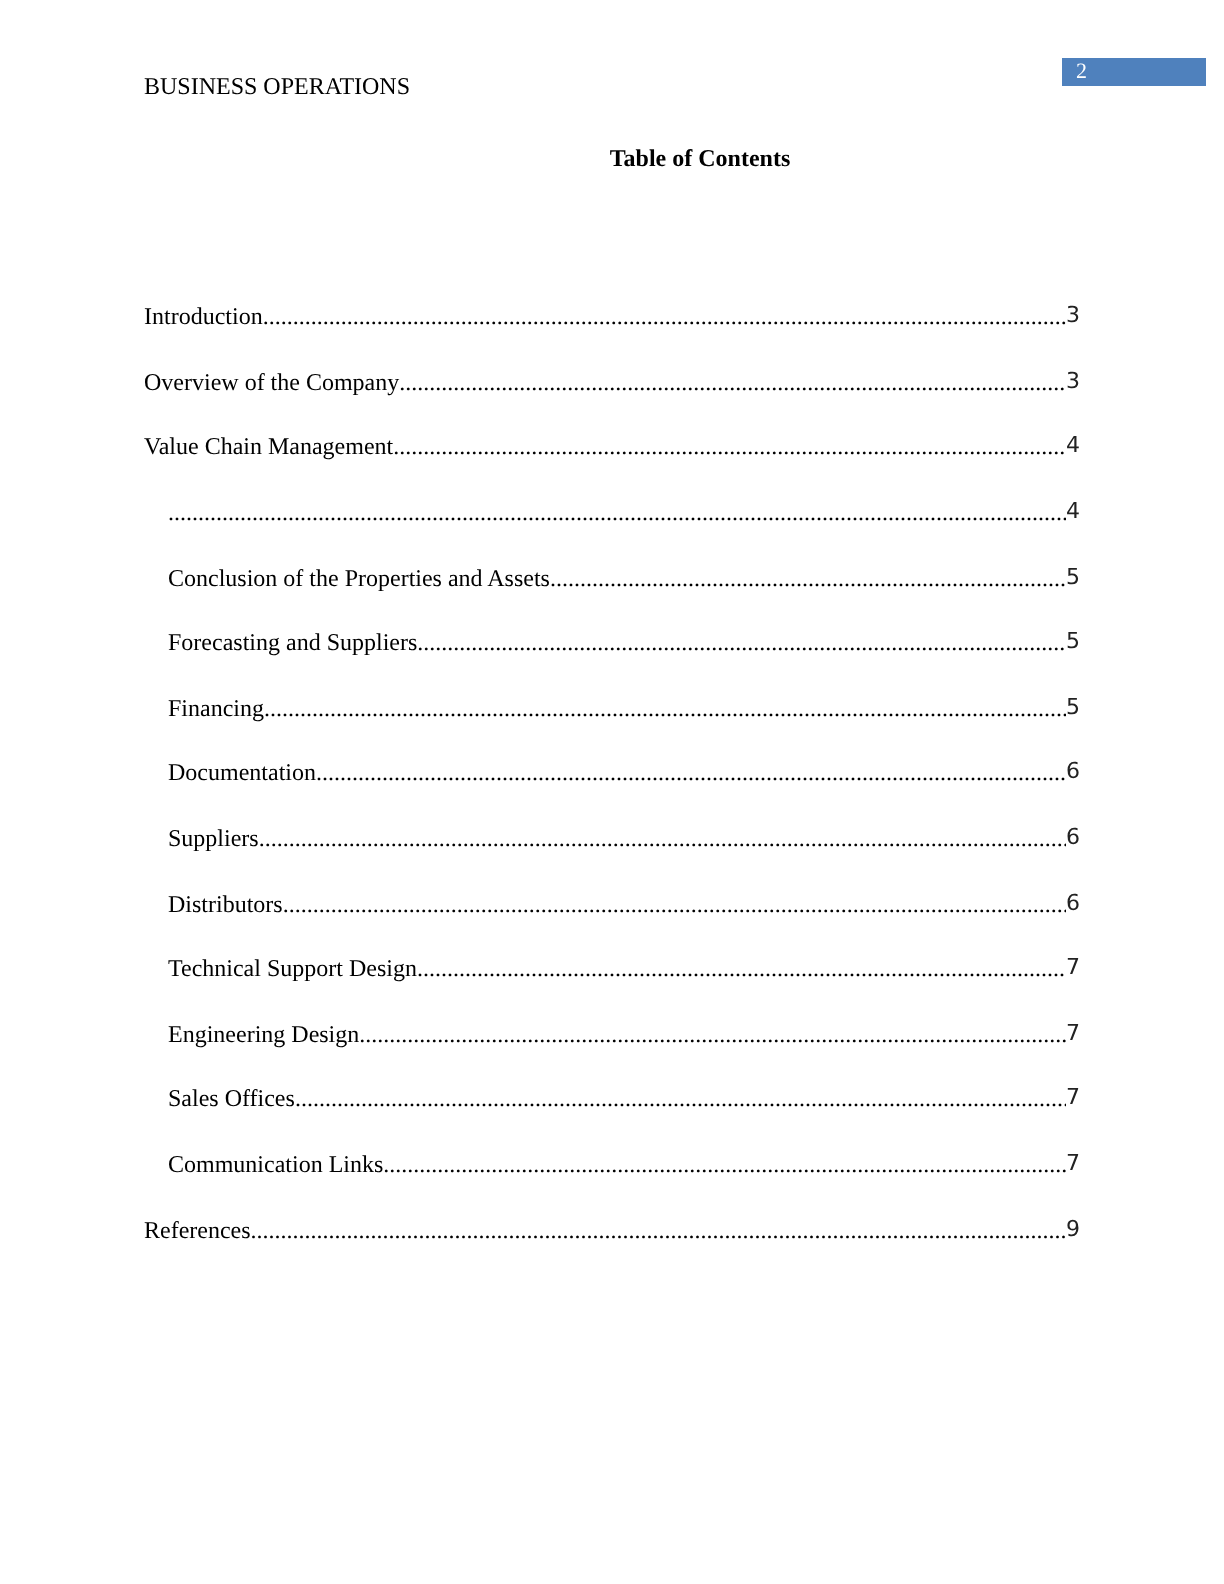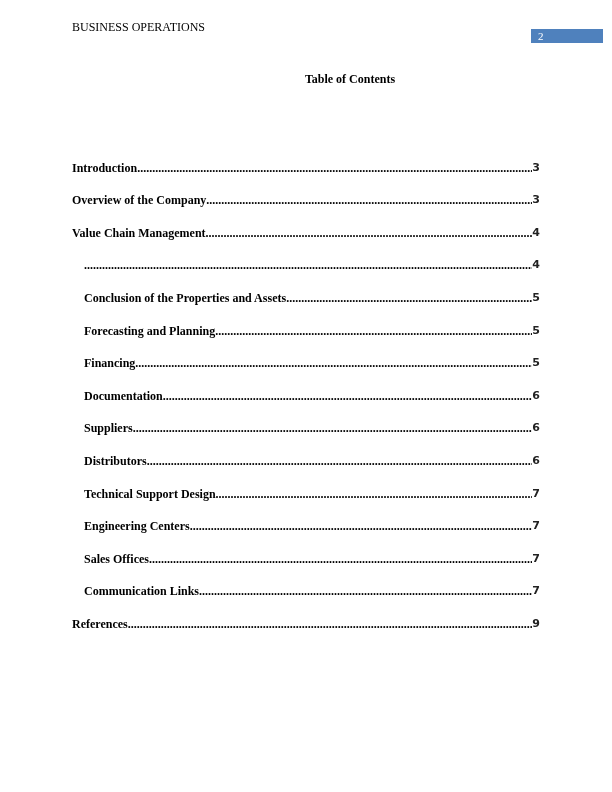--- a/index.html
+++ b/index.html
@@ -1,25 +1,25 @@
 <!DOCTYPE html>
 <html><head>
   <meta charset="utf-8">
   <style>
     html, body { margin: 0; padding: 0; background: #ffffff; }
     body { width: 612px; height: 792px; position: relative; overflow: hidden;
            font-family: "Liberation Serif", serif; color: #000; }
     .page-num-box { position: absolute; left: 531px; top: 29px; width: 72px; height: 14px;
                     background: #4f81bd; color: #ffffff; font-size: 11px; line-height: 14px;
                     padding-left: 7px; box-sizing: border-box; }
-    .header-title { position: absolute; left: 72px; top: 20px; font-size: 12px; letter-spacing: 0px; }
+    .header-title { position: absolute; left: 72px; top: 36px; font-size: 12px; letter-spacing: 0px; }
     .toc-title { position: absolute; left: 0; width: 612px; top: 72px; text-align: center;
                  font-size: 12px; font-weight: bold; padding-left: 44px; }
     .toc { position: absolute; left: 72px; top: 142px; width: 468px; }
-    .toc-entry { display: flex; align-items: flex-end; height: 32.6px; font-size: 12px; line-height: 14px; font-weight: bold; }
+    .toc-entry { display: flex; align-items: center; height: 32.6px; font-size: 12px; line-height: 14px; }
     .toc-entry.lvl2 { padding-left: 12px; }
     .toc-label { white-space: nowrap; }
     .toc-dots { flex: 1; overflow: hidden; white-space: nowrap; font-size: 12px; }
     .toc-dots::after { content: "................................................................................................................................................................................................................................................"; letter-spacing: 0px; }
     .toc-page { white-space: nowrap; font-family: "DejaVu Sans", sans-serif; font-size: 11px; color: #222; }
   </style>
 </head>
 <body>
 
 <div class="page-num-box">
@@ -47,21 +47,21 @@
   <div class="toc-entry lvl2">
       <span class="toc-dots"></span>
       <span class="toc-page">4</span>
   </div>
   <div class="toc-entry lvl2">
     <span class="toc-label">Conclusion of the Properties and Assets</span>
       <span class="toc-dots"></span>
       <span class="toc-page">5</span>
   </div>
   <div class="toc-entry lvl2">
-    <span class="toc-label">Forecasting and Planning</span>
+    <span class="toc-label">Forecasting and Suppliers</span>
       <span class="toc-dots"></span>
       <span class="toc-page">5</span>
   </div>
   <div class="toc-entry lvl2">
     <span class="toc-label">Financing</span>
       <span class="toc-dots"></span>
       <span class="toc-page">5</span>
   </div>
   <div class="toc-entry lvl2">
     <span class="toc-label">Documentation</span>
@@ -77,21 +77,21 @@
     <span class="toc-label">Distributors</span>
       <span class="toc-dots"></span>
       <span class="toc-page">6</span>
   </div>
   <div class="toc-entry lvl2">
     <span class="toc-label">Technical Support Design</span>
       <span class="toc-dots"></span>
       <span class="toc-page">7</span>
   </div>
   <div class="toc-entry lvl2">
-    <span class="toc-label">Engineering Centers</span>
+    <span class="toc-label">Engineering Design</span>
       <span class="toc-dots"></span>
       <span class="toc-page">7</span>
   </div>
   <div class="toc-entry lvl2">
     <span class="toc-label">Sales Offices</span>
       <span class="toc-dots"></span>
       <span class="toc-page">7</span>
   </div>
   <div class="toc-entry lvl2">
     <span class="toc-label">Communication Links</span>

